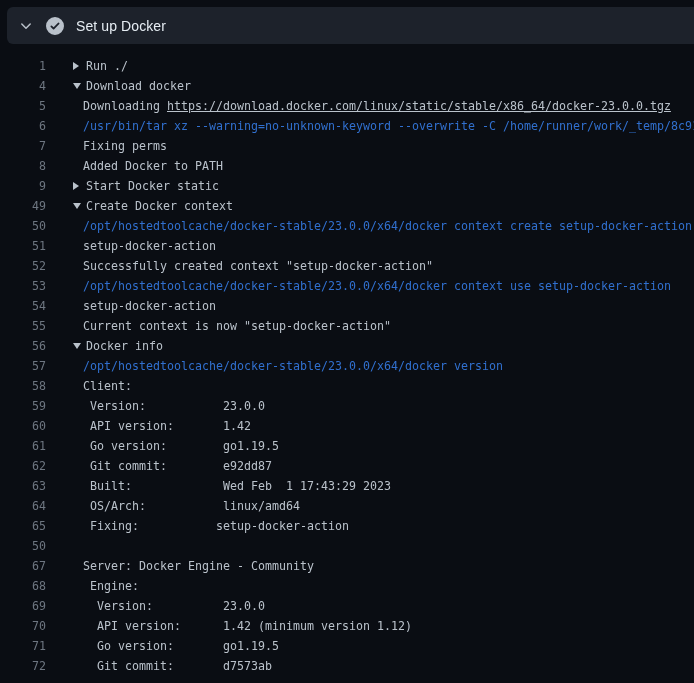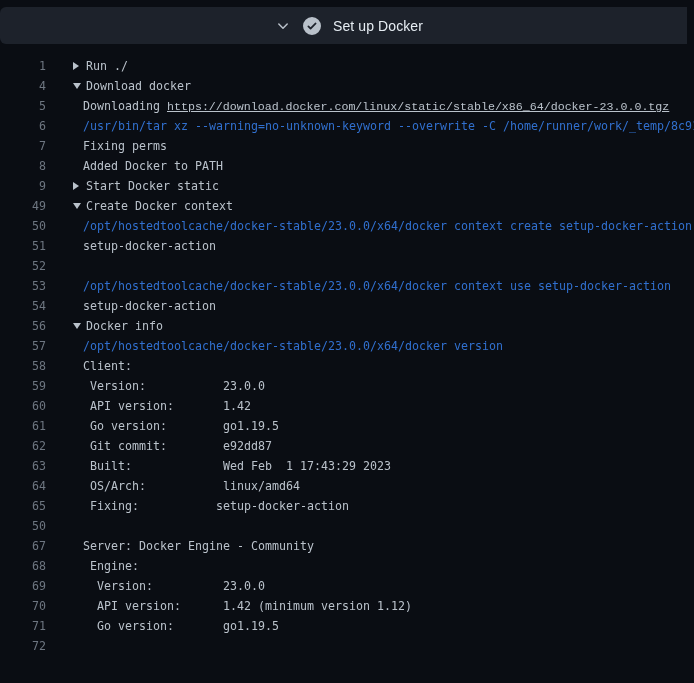--- a/index.html
+++ b/index.html
@@ -14,28 +14,27 @@
   *{box-sizing:border-box;margin:0;padding:0;}
   html,body{width:694px;height:683px;overflow:hidden;}
   body{
     background:var(--page-bg);
     font-family:"DejaVu Sans Mono","Liberation Mono",monospace;
     position:relative;
   }
   
   .step-header{
     position:absolute;
-    left:0;top:7px;
+    left:7px;top:7px;
     width:687px;height:37px;
     background:var(--header-bg);
     border-radius:6px 0 0 6px;
     display:flex;align-items:center;
     padding-left:11px;
     cursor:pointer;
-    justify-content:center;
   }
   .chev{flex:none;display:flex;align-items:center;justify-content:center;width:16px;height:16px;}
   .status{flex:none;margin-left:12px;display:flex;align-items:center;}
   .step-title{
     margin-left:12px;
     font-family:"Liberation Sans","DejaVu Sans",sans-serif;
     font-size:14px;
     color:var(--title);
     letter-spacing:.1px;
   }
@@ -52,21 +51,21 @@
     flex:none;width:46px;
     text-align:right;
     color:var(--muted);
     cursor:pointer;
     user-select:none;
   }
   .content{display:inline-block;}
   .content.group{margin-left:27px;cursor:pointer;}
   .content.child{margin-left:37px;}
   .cmd{color:var(--cmd);}
-  .loglink{color:var(--text);text-decoration:underline;cursor:pointer;font-family:Liberation Mono, monospace;}
+  .loglink{color:var(--text);text-decoration:underline;cursor:pointer;}
   .tri{display:inline-block;width:0;height:0;vertical-align:middle;position:relative;top:-1px;}
   .tri-right{
     border-top:4px solid transparent;
     border-bottom:4px solid transparent;
     border-left:6px solid var(--text);
     margin-right:7px;
   }
   .tri-down{
     border-left:4px solid transparent;
     border-right:4px solid transparent;
@@ -95,33 +94,34 @@
     <div class="row"><span class="num">1</span><span class="content group"><span class="tri tri-right"></span><span>Run ./</span></span></div>
     <div class="row"><span class="num">4</span><span class="content group"><span class="tri tri-down"></span><span>Download docker</span></span></div>
     <div class="row"><span class="num">5</span><span class="content child"><span>Downloading </span><a class="loglink">https://download.docker.com/linux/static/stable/x86_64/docker-23.0.0.tgz</a></span></div>
     <div class="row"><span class="num">6</span><span class="content child cmd">/usr/bin/tar xz --warning=no-unknown-keyword --overwrite -C /home/runner/work/_temp/8c91</span></div>
     <div class="row"><span class="num">7</span><span class="content child">Fixing perms</span></div>
     <div class="row"><span class="num">8</span><span class="content child">Added Docker to PATH</span></div>
     <div class="row"><span class="num">9</span><span class="content group"><span class="tri tri-right"></span><span>Start Docker static</span></span></div>
     <div class="row"><span class="num">49</span><span class="content group"><span class="tri tri-down"></span><span>Create Docker context</span></span></div>
     <div class="row"><span class="num">50</span><span class="content child cmd">/opt/hostedtoolcache/docker-stable/23.0.0/x64/docker context create setup-docker-action</span></div>
     <div class="row"><span class="num">51</span><span class="content child">setup-docker-action</span></div>
-    <div class="row"><span class="num">52</span></div>
+    <div class="row"><span class="num">52</span><span class="content child">Successfully created context "setup-docker-action"</span></div>
     <div class="row"><span class="num">53</span><span class="content child cmd">/opt/hostedtoolcache/docker-stable/23.0.0/x64/docker context use setup-docker-action</span></div>
     <div class="row"><span class="num">54</span><span class="content child">setup-docker-action</span></div>
+    <div class="row"><span class="num">55</span><span class="content child">Current context is now "setup-docker-action"</span></div>
     <div class="row"><span class="num">56</span><span class="content group"><span class="tri tri-down"></span><span>Docker info</span></span></div>
     <div class="row"><span class="num">57</span><span class="content child cmd">/opt/hostedtoolcache/docker-stable/23.0.0/x64/docker version</span></div>
     <div class="row"><span class="num">58</span><span class="content child">Client:</span></div>
     <div class="row"><span class="num">59</span><span class="content child"> Version:           23.0.0</span></div>
     <div class="row"><span class="num">60</span><span class="content child"> API version:       1.42</span></div>
     <div class="row"><span class="num">61</span><span class="content child"> Go version:        go1.19.5</span></div>
     <div class="row"><span class="num">62</span><span class="content child"> Git commit:        e92dd87</span></div>
     <div class="row"><span class="num">63</span><span class="content child"> Built:             Wed Feb  1 17:43:29 2023</span></div>
     <div class="row"><span class="num">64</span><span class="content child"> OS/Arch:           linux/amd64</span></div>
     <div class="row"><span class="num">65</span><span class="content child"> Fixing:           setup-docker-action</span></div>
     <div class="row"><span class="num">50</span><span class="content child"></span></div>
     <div class="row"><span class="num">67</span><span class="content child">Server: Docker Engine - Community</span></div>
     <div class="row"><span class="num">68</span><span class="content child"> Engine:</span></div>
     <div class="row"><span class="num">69</span><span class="content child">  Version:          23.0.0</span></div>
     <div class="row"><span class="num">70</span><span class="content child">  API version:      1.42 (minimum version 1.12)</span></div>
     <div class="row"><span class="num">71</span><span class="content child">  Go version:       go1.19.5</span></div>
-    <div class="row"><span class="num">72</span></div>
+    <div class="row"><span class="num">72</span><span class="content child">  Git commit:       d7573ab</span></div>
   </div>
 
 </body></html>

